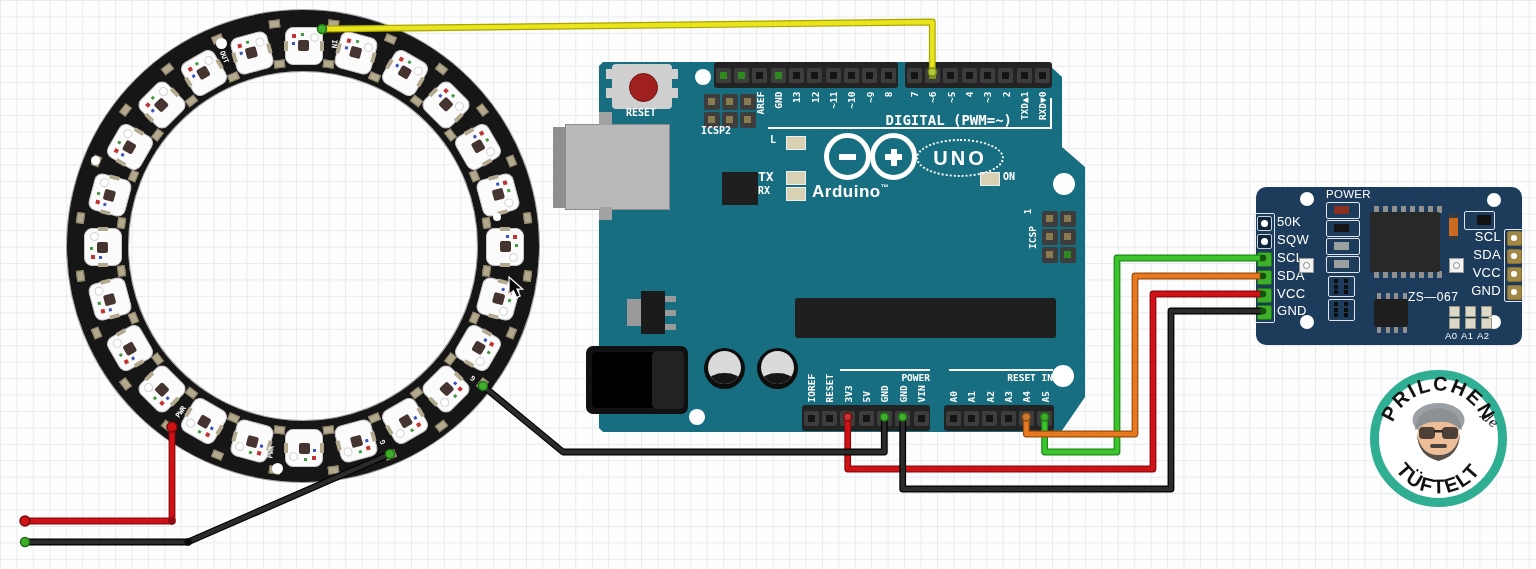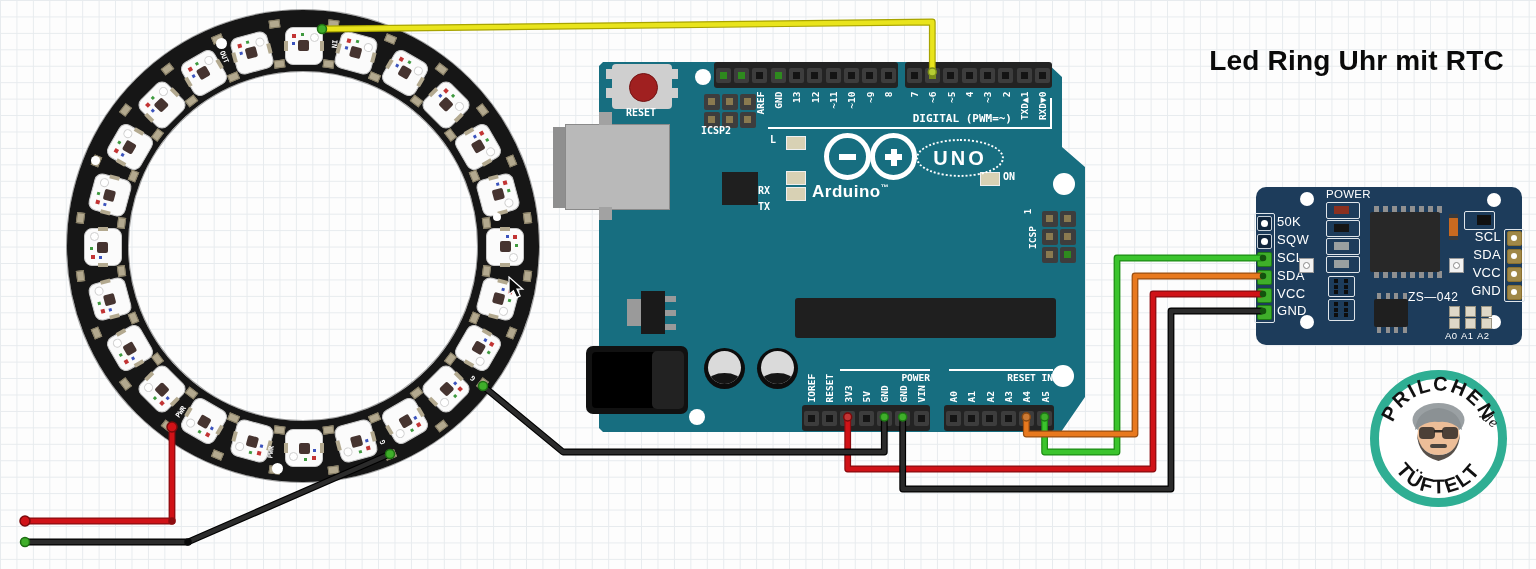--- a/index.html
+++ b/index.html
@@ -19,21 +19,20 @@
   .hole{position:absolute;background:#fff;border-radius:50%;}
   .led-sm{position:absolute;background:#d8d1b4;border:1px solid #efefef;}
   .ringlab{position:absolute;color:#fff;font-family:"DejaVu Sans Mono",monospace;font-weight:bold;font-size:7px;white-space:nowrap;}
   .rtcbox{position:absolute;border:1.5px solid #dfe5ea;border-radius:2px;}
   svg{position:absolute;left:0;top:0;}
 </style>
 </head>
 <body>
 
 <div id="canvas">
-  <div id="title">Led Ring Uhr mit RTC</div>
 <div style="position: absolute; left: 67px; top: 10px; width: 350px; height: 350px; border: 61px solid rgb(22, 22, 22); border-radius: 50%; box-shadow: rgba(0, 0, 0, 0.35) 0px 0px 0px 1px, rgba(0, 0, 0, 0.35) 0px 0px 0px 1px inset;"></div>
     <div style="position: absolute; left: 322.6px; top: 60.1px; width: 9px; height: 6px; background: rgb(179, 169, 143); border: 1px solid rgb(133, 124, 99); transform: rotate(7.5deg);"></div>
     <div style="position: absolute; left: 327.9px; top: 19.9px; width: 9px; height: 6px; background: rgb(179, 169, 143); border: 1px solid rgb(133, 124, 99); transform: rotate(7.5deg);"></div>
     <div style="position: absolute; left: 285px; top: 27px; width: 36px; height: 36px; background: rgb(251, 251, 251); border: 1px solid rgb(200, 200, 200); border-radius: 8px; transform: rotate(0deg);">
       <span style="position:absolute;left:12px;top:12px;width:11px;height:11px;background:#463430;border-radius:2px;"></span>
     <span style="position:absolute;left:6px;top:6px;width:4px;height:4px;background:#c23434;"></span>
     <span style="position:absolute;left:6px;top:14px;width:3px;height:3px;background:#3b53bd;"></span>
     <span style="position:absolute;left:15px;top:5px;width:3px;height:3px;background:#3f9a3f;"></span>
     <span style="position:absolute;left:24px;top:5px;width:7px;height:7px;background:#fff;border:1px solid #cfcfcf;border-radius:50%;"></span>
     <span style="position:absolute;left:-2px;top:13px;width:4px;height:10px;background:#b3a98f;"></span>
@@ -481,28 +480,28 @@
     <div class="slk l vlab" style="position: absolute; left: 961.7px; top: 369px; width: 56px; height: 11px; font-size: 9.5px; line-height: 11px;">A2</div>
     <div class="slk l vlab" style="position: absolute; left: 980px; top: 369px; width: 56px; height: 11px; font-size: 9.5px; line-height: 11px;">A3</div>
     <div class="slk l vlab" style="position: absolute; left: 998.3px; top: 369px; width: 56px; height: 11px; font-size: 9.5px; line-height: 11px;">A4</div>
     <div class="slk l vlab" style="position: absolute; left: 1016.7px; top: 369px; width: 56px; height: 11px; font-size: 9.5px; line-height: 11px;">A5</div>
     <div class="wline" style="position: absolute; left: 768px; top: 127px; width: 284px; height: 1.5px;"></div>
     <div class="wline" style="position: absolute; left: 1050px; top: 98px; width: 1.5px; height: 30px;"></div>
     <div class="wline" style="position: absolute; left: 840px; top: 369px; width: 90px; height: 1.5px;"></div>
     <div class="wline" style="position: absolute; left: 949px; top: 369px; width: 104px; height: 1.5px;"></div>
     <div class="slk c" style="position: absolute; left: 609px; top: 107px; width: 64px; font-size: 10px;">RESET</div>
     <div class="slk l" style="position: absolute; left: 701px; top: 125px; width: 58px; font-size: 10px;">ICSP2</div>
-    <div class="slk r" style="position: absolute; left: 862px; top: 112px; width: 150px; font-size: 11px;">DIGITAL (PWM=~)</div>
+    <div class="slk r" style="position: absolute; left: 862px; top: 112px; width: 150px; font-size: 14px;">DIGITAL (PWM=~)</div>
     <div class="slk c vlab" style="position: absolute; left: 1012px; top: 232px; width: 40px; height: 11px; font-size: 9.5px; line-height: 11px;">ICSP</div>
     <div class="slk c vlab" style="position: absolute; left: 1022px; top: 206px; width: 12px; height: 11px; font-size: 9px; line-height: 11px;">1</div>
     <div class="slk r" style="position: absolute; left: 858px; top: 372px; width: 72px; font-size: 9.5px;">POWER</div>
     <div class="slk r" style="position: absolute; left: 941px; top: 372px; width: 112px; font-size: 9.5px;">RESET IN</div>
     <div class="slk l" style="position: absolute; left: 770px; top: 134px; width: 12px; font-size: 10px;">L</div>
     <div class="led-sm" style="position: absolute; left: 786px; top: 136px; width: 18px; height: 12px;"></div>
-    <div class="slk l" style="position: absolute; left: 758px; top: 169px; width: 24px; font-size: 10px; margin-top: 32px;">TX</div>
+    <div class="slk l" style="position: absolute; left: 758px; top: 169px; width: 24px; font-size: 13px;">TX</div>
     <div class="led-sm" style="position: absolute; left: 786px; top: 171px; width: 18px; height: 12px;"></div>
     <div class="slk l" style="position: absolute; left: 758px; top: 185px; width: 24px; font-size: 10px;">RX</div>
     <div class="led-sm" style="position: absolute; left: 786px; top: 187px; width: 18px; height: 12px;"></div>
     <div class="led-sm" style="position: absolute; left: 980px; top: 172px; width: 18px; height: 12px;"></div>
     <div class="slk l" style="position: absolute; left: 1003px; top: 171px; width: 24px; font-size: 10px;">ON</div>
     <div style="position: absolute; left: 824px; top: 133px; width: 37px; height: 37px; border: 5px solid rgb(255, 255, 255); border-radius: 50%;"></div>
     <div style="position: absolute; left: 870px; top: 133px; width: 37px; height: 37px; border: 5px solid rgb(255, 255, 255); border-radius: 50%;"></div>
     <div style="position: absolute; left: 839px; top: 154px; width: 17px; height: 6px; background: rgb(255, 255, 255);"></div>
     <div style="position: absolute; left: 885px; top: 154px; width: 17px; height: 6px; background: rgb(255, 255, 255);"></div>
     <div style="position: absolute; left: 890.5px; top: 148.5px; width: 6px; height: 17px; background: rgb(255, 255, 255);"></div>
@@ -616,21 +615,21 @@
     <div class="rlab r" style="position: absolute; left: 1455px; top: 283px; width: 46px; font-size: 13px;">GND</div>
     <div style="position: absolute; left: 1377px; top: 293px; width: 4px; height: 7px; background: rgb(144, 144, 144);"></div>
     <div style="position: absolute; left: 1377px; top: 326px; width: 4px; height: 7px; background: rgb(144, 144, 144);"></div>
     <div style="position: absolute; left: 1385.5px; top: 293px; width: 4px; height: 7px; background: rgb(144, 144, 144);"></div>
     <div style="position: absolute; left: 1385.5px; top: 326px; width: 4px; height: 7px; background: rgb(144, 144, 144);"></div>
     <div style="position: absolute; left: 1394px; top: 293px; width: 4px; height: 7px; background: rgb(144, 144, 144);"></div>
     <div style="position: absolute; left: 1394px; top: 326px; width: 4px; height: 7px; background: rgb(144, 144, 144);"></div>
     <div style="position: absolute; left: 1402.5px; top: 293px; width: 4px; height: 7px; background: rgb(144, 144, 144);"></div>
     <div style="position: absolute; left: 1402.5px; top: 326px; width: 4px; height: 7px; background: rgb(144, 144, 144);"></div>
     <div style="position: absolute; left: 1374px; top: 299px; width: 34px; height: 28px; background: rgb(31, 31, 31); border-radius: 2px;"></div>
-    <div class="rlab l" style="position: absolute; left: 1408px; top: 290px; width: 66px; font-size: 12px; letter-spacing: 0.5px;">ZS—042</div>
+    <div class="rlab l" style="position: absolute; left: 1408px; top: 290px; width: 66px; font-size: 12px; letter-spacing: 0.5px;">ZS—067</div>
     <div style="position: absolute; left: 1449px; top: 306px; width: 9px; height: 9px; background: rgb(222, 216, 200); border: 1px solid rgb(154, 148, 130);"></div>
     <div style="position: absolute; left: 1449px; top: 318px; width: 9px; height: 9px; background: rgb(222, 216, 200); border: 1px solid rgb(154, 148, 130);"></div>
     <div style="position: absolute; left: 1465px; top: 306px; width: 9px; height: 9px; background: rgb(222, 216, 200); border: 1px solid rgb(154, 148, 130);"></div>
     <div style="position: absolute; left: 1465px; top: 318px; width: 9px; height: 9px; background: rgb(222, 216, 200); border: 1px solid rgb(154, 148, 130);"></div>
     <div style="position: absolute; left: 1481px; top: 306px; width: 9px; height: 9px; background: rgb(222, 216, 200); border: 1px solid rgb(154, 148, 130);"></div>
     <div style="position: absolute; left: 1481px; top: 318px; width: 9px; height: 9px; background: rgb(222, 216, 200); border: 1px solid rgb(154, 148, 130);"></div>
     <div class="rlab l" style="position: absolute; left: 1445px; top: 330px; width: 16px; font-size: 9.5px;">A0</div>
     <div class="rlab l" style="position: absolute; left: 1461px; top: 330px; width: 16px; font-size: 9.5px;">A1</div>
     <div class="rlab l" style="position: absolute; left: 1477px; top: 330px; width: 16px; font-size: 9.5px;">A2</div>
     <div style="position: absolute; left: 1299px; top: 258px; width: 13px; height: 13px; background: rgb(242, 242, 242); border: 1px solid rgb(153, 153, 153);">

